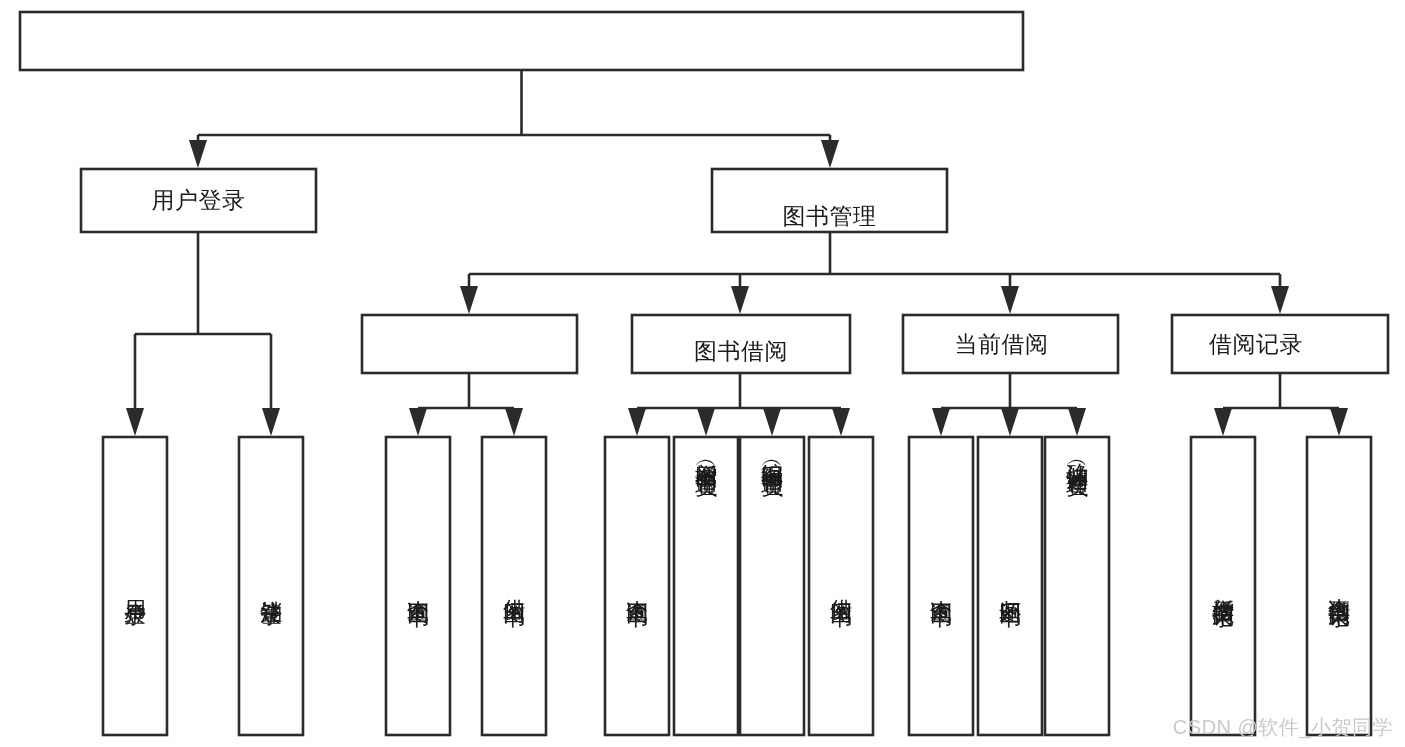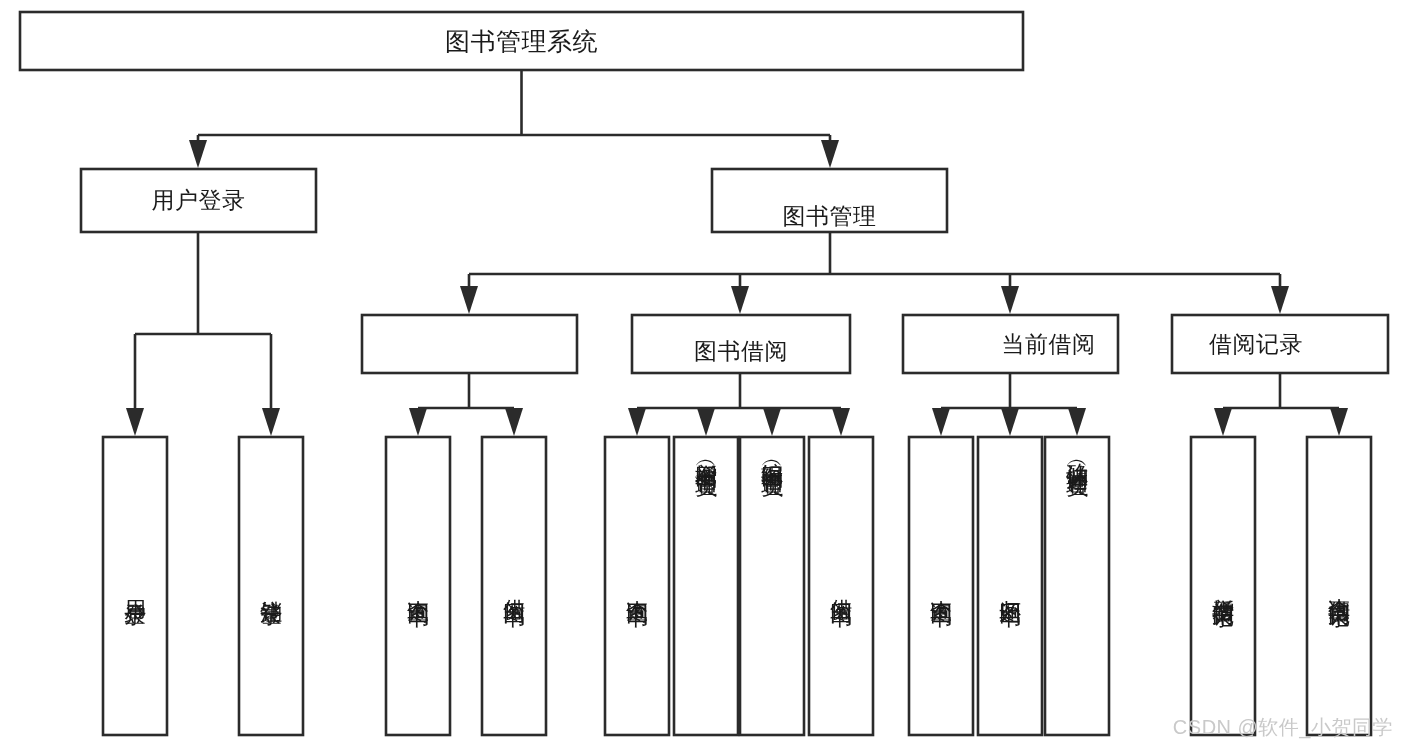--- a/index.html
+++ b/index.html
@@ -161,27 +161,26 @@
 
       <rect class="node-box" x="909" y="437" width="64" height="298"></rect>
       <rect class="node-box" x="978" y="437" width="64" height="298"></rect>
       <rect class="node-box" x="1045" y="437" width="64" height="298"></rect>
 
       <rect class="node-box" x="1191" y="437" width="64" height="298"></rect>
       <rect class="node-box" x="1307" y="437" width="64" height="298"></rect>
     </g>
   </svg>
 
-  <div class="node-label-h" style="left:20px; top:12px; width:1003px; height:58px; font-size:25px;">图书管理系统</div>
 
   <div class="node-label-h" style="left:81px; top:169px; width:235px; height:63px;">用户登录</div>
   <div class="node-label-h" style="left:712px; top:169px; width:235px; height:63px;margin-top:16px;">图书管理</div>
 
   <div class="node-label-h" style="left:632px; top:315px; width:218px; height:72px;">图书借阅</div>
-  <div class="node-label-h" style="left:903px; top:315px; width:197px; height:58px;padding-left:47px;">当前借阅</div>
+  <div class="node-label-h" style="left:903px; top:315px; width:197px; height:58px;">当前借阅</div>
   <div class="node-label-h" style="left:1148px; top:315px; width:216px; height:58px;">借阅记录</div>
 
   <div class="node-label-v" style="left:103px; top:437px; width:64px; height:298px;">
     <span>用户登录</span>
     </div>
   <div class="node-label-v" style="left:239px; top:437px; width:64px; height:298px;">
     <span>注销登录</span>
     </div>
   <div class="node-label-v" style="left:386px; top:437px; width:64px; height:298px;">
     <span>查询图书</span>

